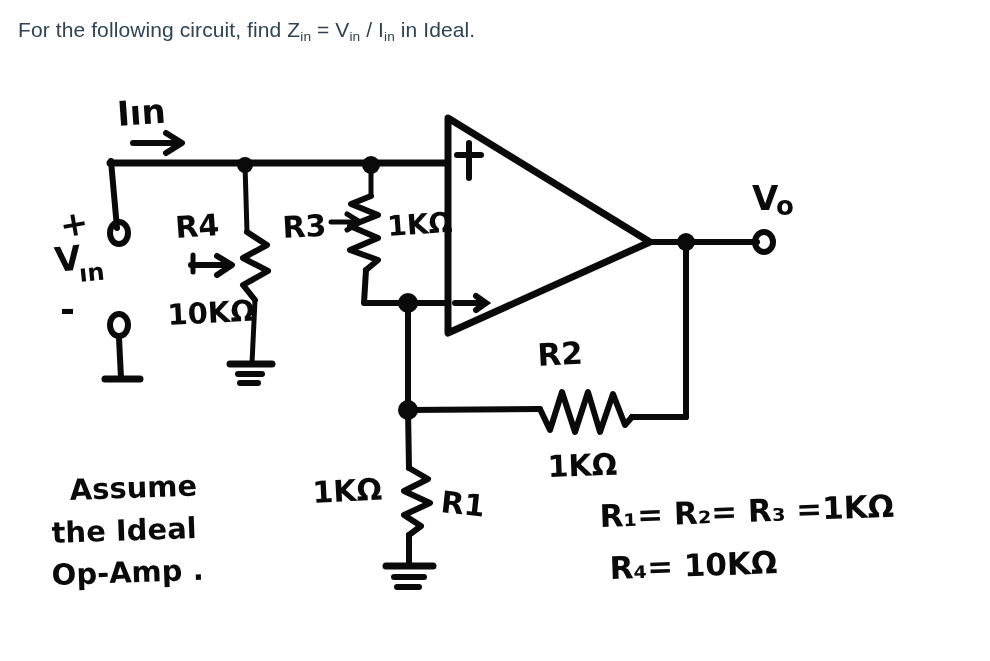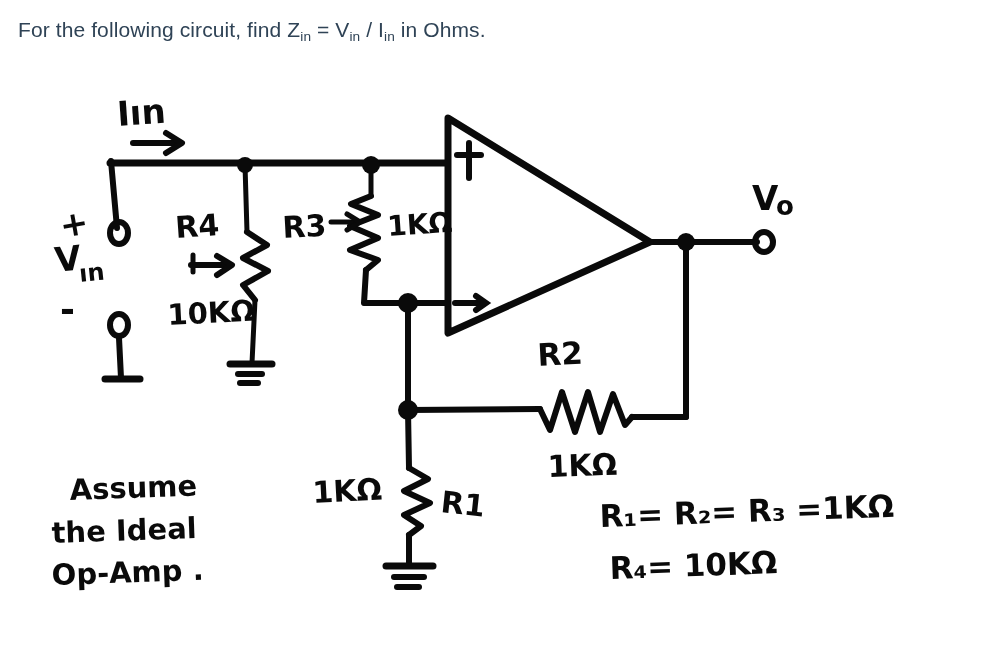--- a/index.html
+++ b/index.html
@@ -39,21 +39,21 @@
   .hand-label {
     font-family: "DejaVu Sans", sans-serif;
     fill: #0a0a0a;
     font-weight: 700;
   }
 </style>
 </head>
 <body>
 
 <div id="question-text">
-  <span>For the following circuit, find Z</span><sub>in</sub><span> = V</span><sub>in</sub><span> / I</span><sub>in</sub><span> in Ohms.</span>
+  <span>For the following circuit, find Z</span><sub>in</sub><span> = V</span><sub>in</sub><span> / I</span><sub>in</sub><span> in Ideal.</span>
 </div>
 
 <svg id="circuit-canvas" viewBox="0 0 990 661">
 
   <g stroke="#0a0a0a" stroke-width="6" fill="none" stroke-linecap="round" stroke-linejoin="round">
 
     <path d="M 110 163 L 447 163" stroke-width="7"></path>
 
     <path d="M 111 161 L 117 228" stroke-width="6"></path>
 

